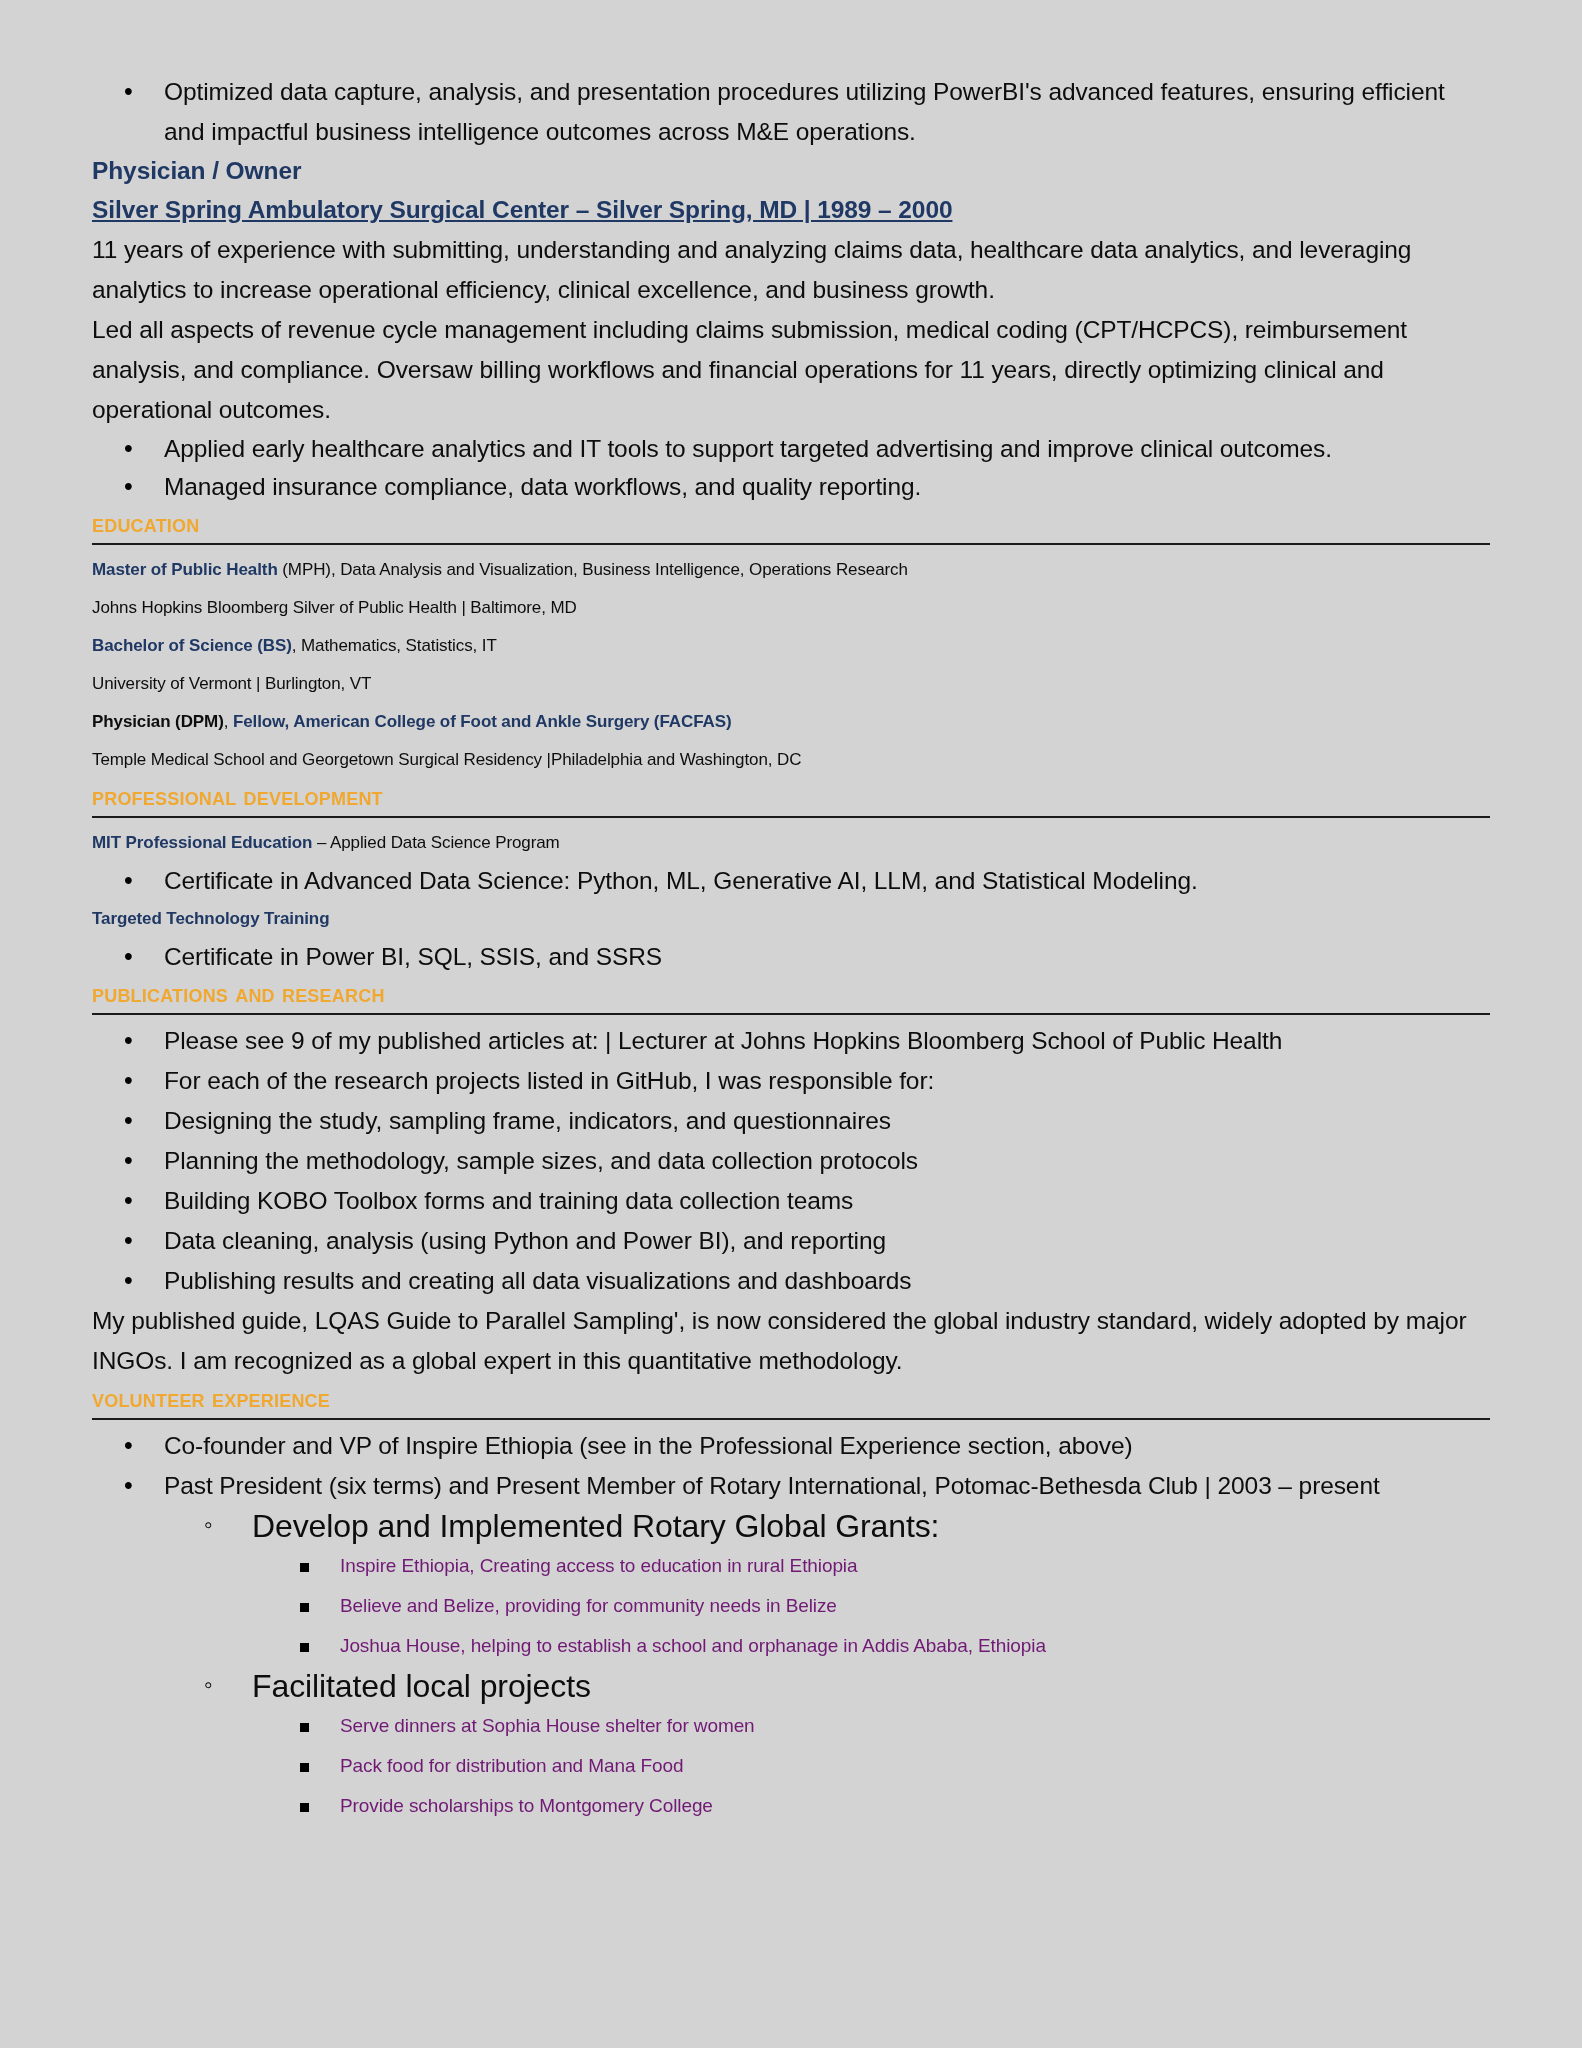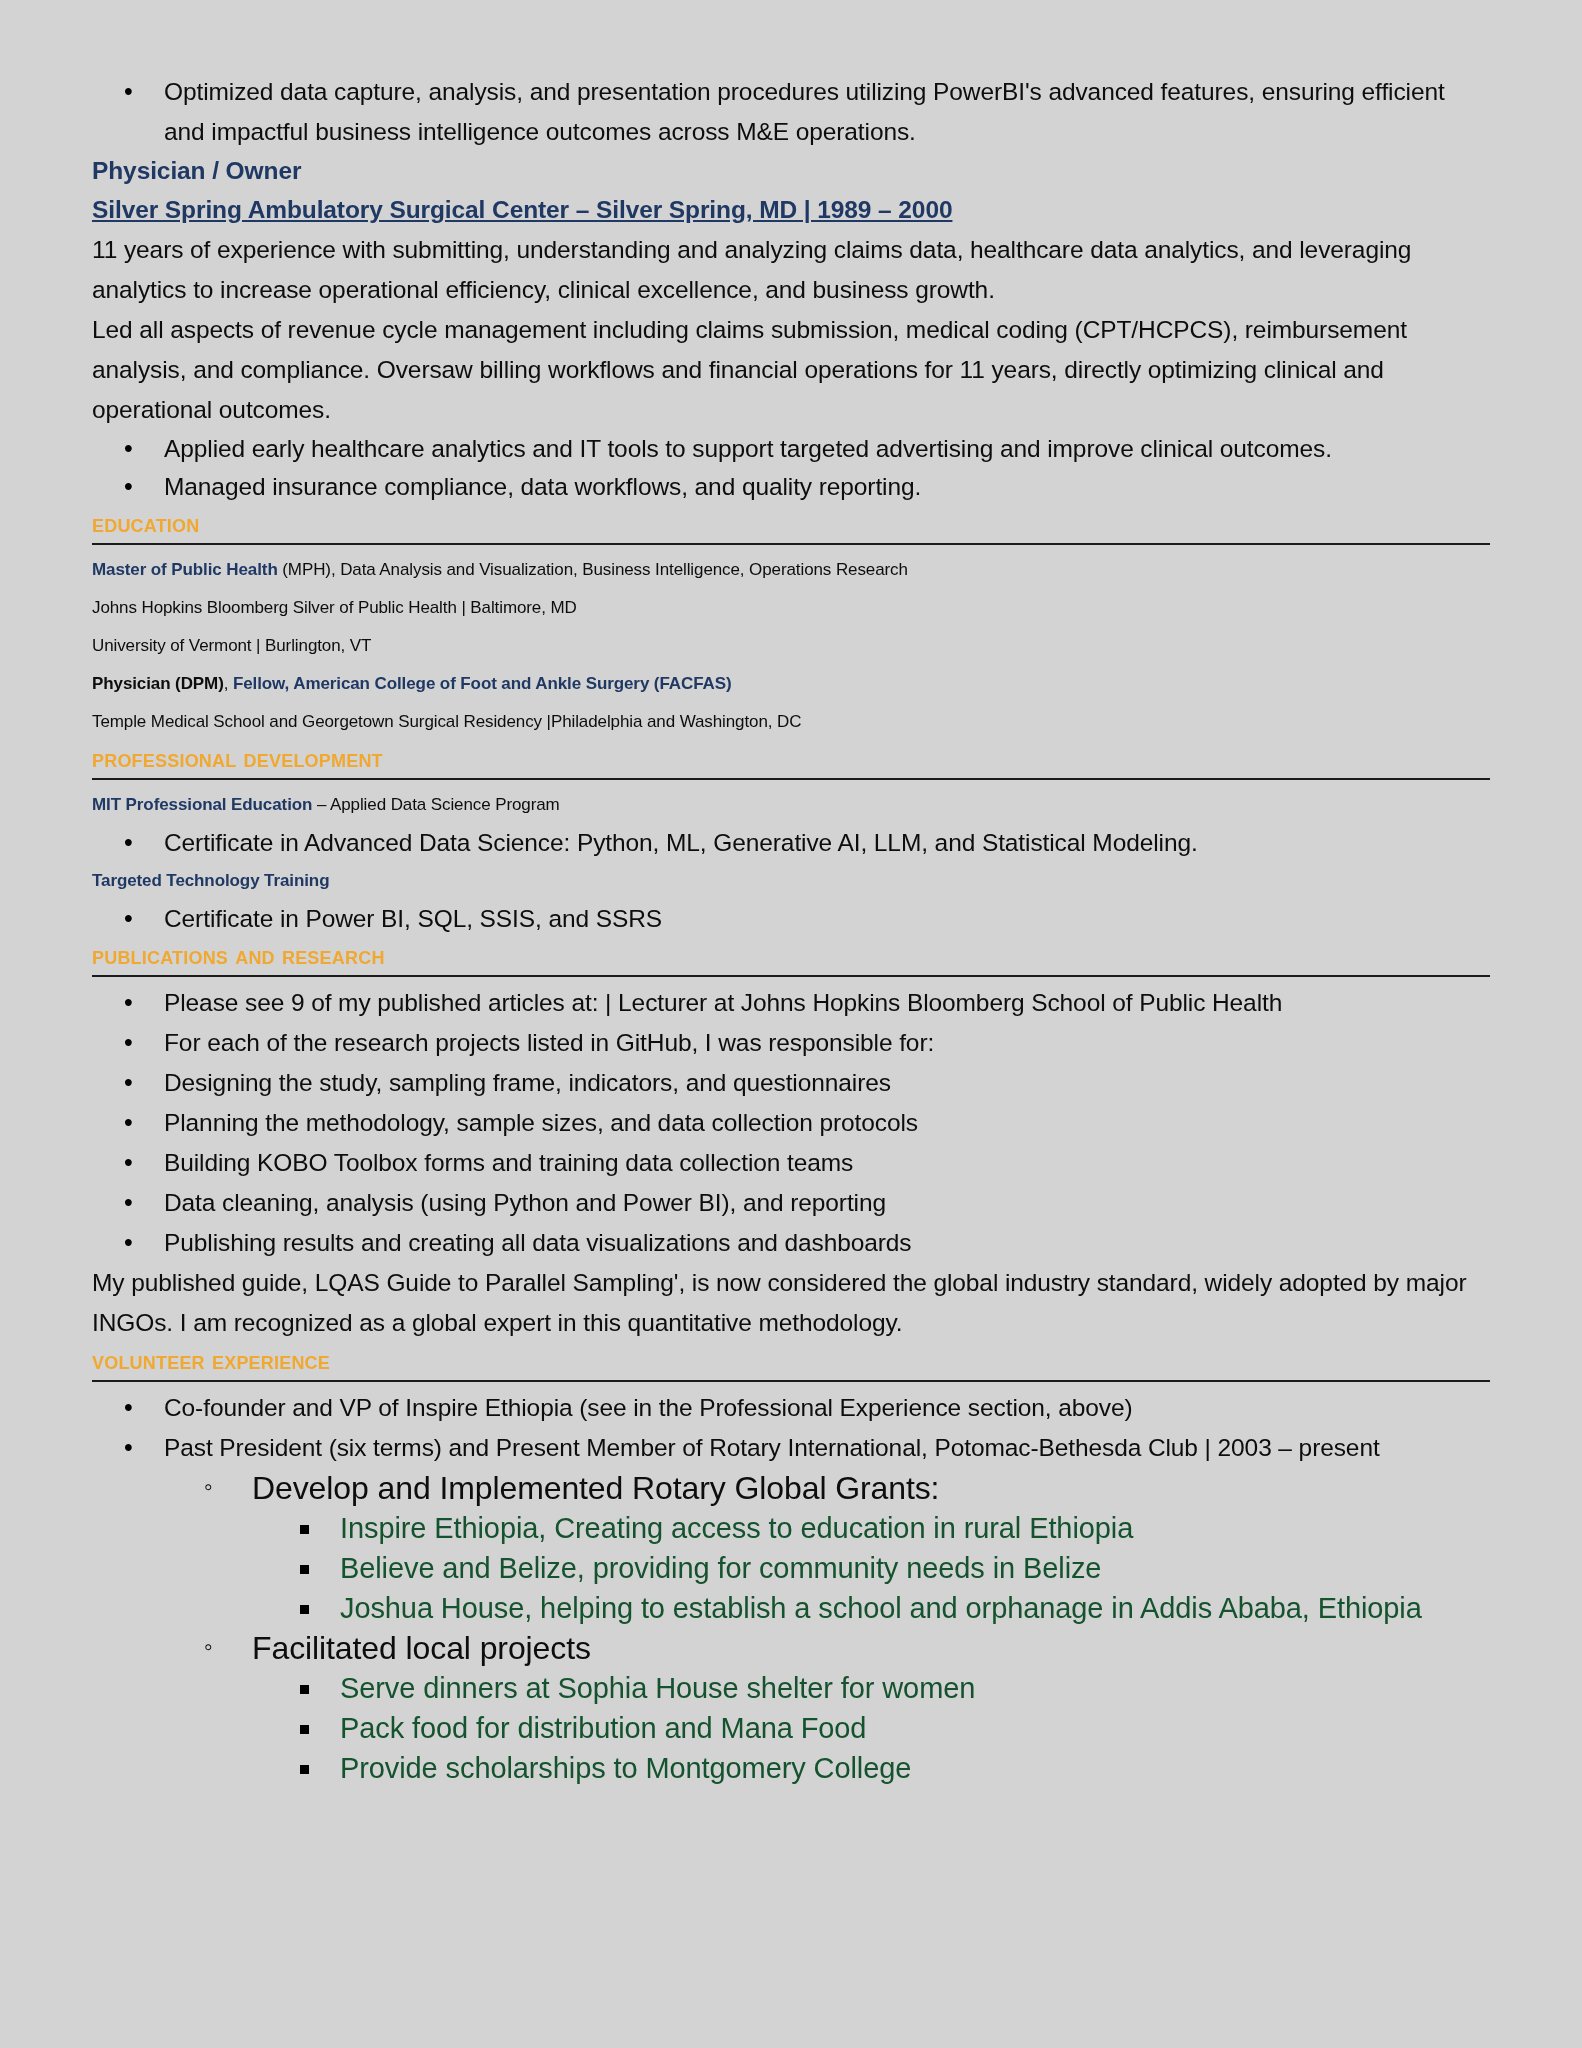--- a/index.html
+++ b/index.html
@@ -147,23 +147,23 @@
   }
 
   ul.lvl3 {
     list-style: none;
     margin: 0;
     padding: 0;
   }
   ul.lvl3 > li {
     position: relative;
     padding-left: 248px;
-    font-size: 29px;
-    line-height: 40px;
-    color: #14532d;
+    font-size: 19px;
+    line-height: 40px;
+    color: #701a75;
     letter-spacing: -0.1px;
   }
   ul.lvl3 > li::before {
     content: "";
     position: absolute;
     left: 208px;
     top: 17px;
     width: 9px;
     height: 9px;
     background: #000;
@@ -189,20 +189,21 @@
       <li>Applied early healthcare analytics and IT tools to support targeted advertising and improve clinical outcomes.</li>
       <li> Managed insurance compliance, data workflows, and quality reporting.</li>
     </ul>
 
     <div class="section-head">Education</div>
     <hr class="section-rule">
 
     <div class="edu-line"><span class="b">Master of Public Health</span><span> (MPH), Data Analysis and Visualization, Business Intelligence, Operations Research</span></div>
     <div class="edu-line">Johns Hopkins Bloomberg Silver of Public Health | Baltimore, MD</div>
 
+    <div class="edu-line"><span class="b">Bachelor of Science (BS)</span><span>, Mathematics, Statistics, IT</span></div>
     <div class="edu-line">University of Vermont | Burlington, VT</div>
 
     <div class="edu-line"><span class="bk">Physician (DPM)</span><span>,</span><span class="blue"> Fellow, American College of Foot and Ankle Surgery (FACFAS)</span></div>
     <div class="edu-line">Temple Medical School and Georgetown Surgical Residency |Philadelphia and Washington, DC</div>
 
     <div class="section-head">Professional Development</div>
     <hr class="section-rule">
 
     <div class="edu-line"><span class="b">MIT Professional Education</span><span> – Applied Data Science Program</span></div>
     <ul class="lvl1 compact">

